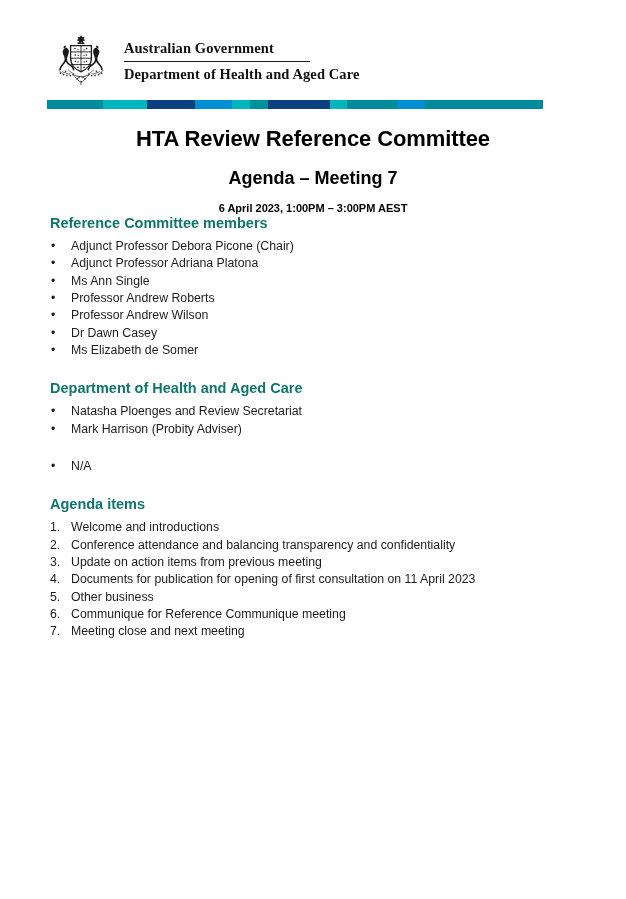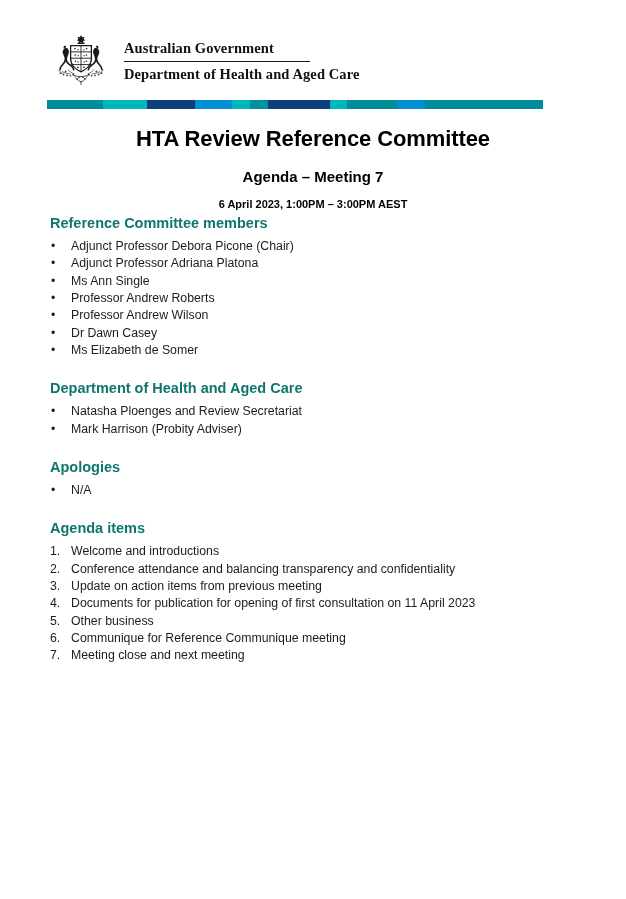--- a/index.html
+++ b/index.html
@@ -87,21 +87,21 @@
     text-align: center;
   }
   .doc-title {
     font-size: 22px;
     font-weight: bold;
     letter-spacing: -0.1px;
     line-height: 1.2;
     margin: 0;
   }
   .doc-subtitle {
-    font-size: 15px;
+    font-size: 18px;
     font-weight: bold;
     margin: 16px 0 0 0;
     line-height: 1.2;
   }
   .doc-datetime {
     font-size: 11px;
     font-weight: bold;
     margin: 12px 0 0 0;
     line-height: 1.2;
   }
@@ -264,21 +264,20 @@
         </ul>
       </div>
       <div class="section">
         <div class="section-heading">Department of Health and Aged Care</div>
         <ul class="bullet-list">
           <li><span class="marker">•</span><span class="li-text">Natasha Ploenges and Review Secretariat</span></li>
           <li><span class="marker">•</span><span class="li-text">Mark Harrison (Probity Adviser)</span></li>
         </ul>
       </div>
       <div class="section">
-        <div class="section-heading">Apologies</div>
         <ul class="bullet-list">
           <li><span class="marker">•</span><span class="li-text">N/A</span></li>
         </ul>
       </div>
       <div class="section">
         <div class="section-heading">Agenda items</div>
         <ol class="numbered-list">
           <li><span class="marker">1.</span><span class="li-text">Welcome and introductions</span></li>
           <li><span class="marker">2.</span><span class="li-text">Conference attendance and balancing transparency and confidentiality</span></li>
           <li><span class="marker">3.</span><span class="li-text">Update on action items from previous meeting</span></li>

